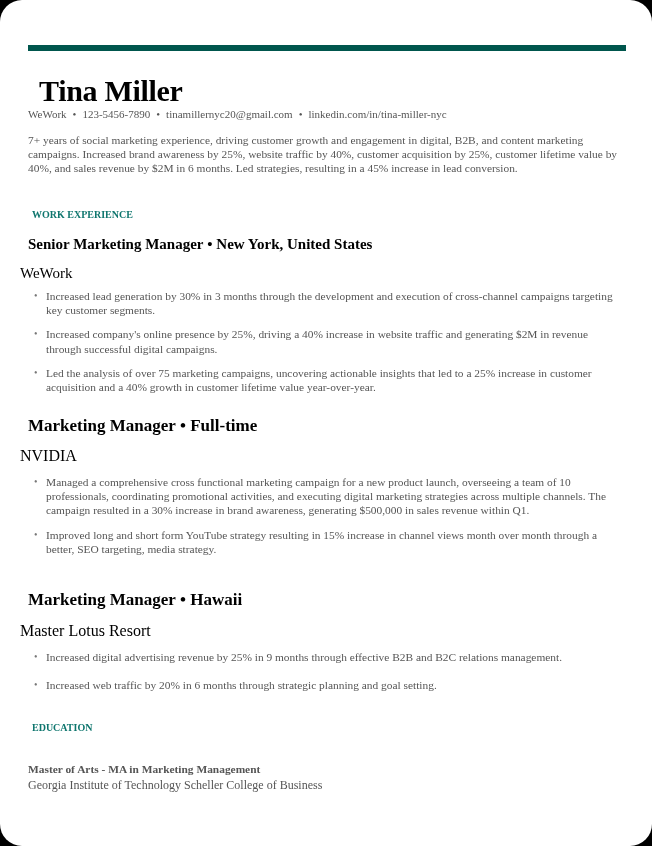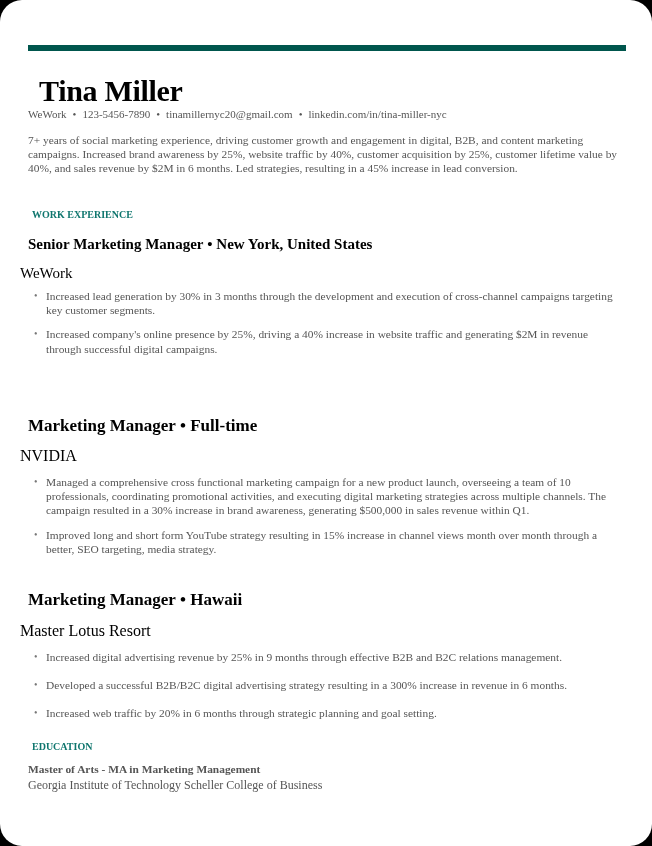--- a/index.html
+++ b/index.html
@@ -130,39 +130,39 @@
   <h2 class="section-heading" style="top:203px;">WORK EXPERIENCE</h2>
 
   <div class="job-title jt-small" style="top:235px;">
     <span class="role">Senior Marketing Manager</span>
     <span class="detail">• New York, United States</span>
   </div>
   <h3 class="company co-small" style="top:264px;">WeWork</h3>
   <ul class="bullets" style="top:289px;">
     <li>Increased lead generation by 30% in 3 months through the development and execution of cross-channel campaigns targeting key customer segments.</li>
     <li style="margin-top:10px;">Increased company's online presence by 25%, driving a 40% increase in website traffic and generating $2M in revenue through successful digital campaigns.</li>
+    <li style="margin-top:10px;">Led the analysis of over 75 marketing campaigns, uncovering actionable insights that led to a 25% increase in customer acquisition and a 40% growth in customer lifetime value year-over-year.</li>
   </ul>
 
   <div class="job-title jt-large" style="top:416px;">
     <span class="role">Marketing Manager</span>
     <span class="detail">• Full-time</span>
   </div>
   <h3 class="company co-large" style="top:446px;">NVIDIA</h3>
   <ul class="bullets" style="top:475px;">
     <li>Managed a comprehensive cross functional marketing campaign for a new product launch, overseeing a team of 10 professionals, coordinating promotional activities, and executing digital marketing strategies across multiple channels. The campaign resulted in a 30% increase in brand awareness, generating $500,000 in sales revenue within Q1.</li>
     <li style="margin-top:10px;">Improved long and short form YouTube strategy resulting in 15% increase in channel views month over month through a better, SEO targeting, media strategy.</li>
   </ul>
 
   <div class="job-title jt-large" style="top:590px;">
     <span class="role">Marketing Manager</span>
     <span class="detail">• Hawaii</span>
   </div>
   <h3 class="company co-large" style="top:621px;">Master Lotus Resort</h3>
   <ul class="bullets" style="top:650px;">
     <li>Increased digital advertising revenue by 25% in 9 months through effective B2B and B2C relations management.</li>
-    <li style="margin-top:14px;">Developed a successful B2B/B2C digital advertising strategy resulting in a 300% increase in revenue in 6 months.</li>
     <li style="margin-top:14px;">Increased web traffic by 20% in 6 months through strategic planning and goal setting.</li>
   </ul>
 
-  <h2 class="section-heading" style="top:735px;">EDUCATION</h2>
+  <h2 class="section-heading" style="top:716px;">EDUCATION</h2>
   <div class="edu-degree">Master of Arts - MA in Marketing Management</div>
   <div class="edu-school">Georgia Institute of Technology Scheller College of Business</div>
 </div>
 
 </body></html>

